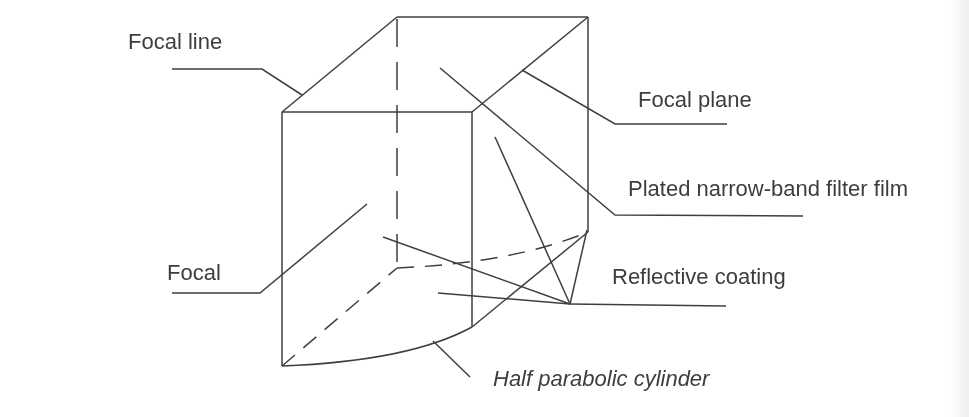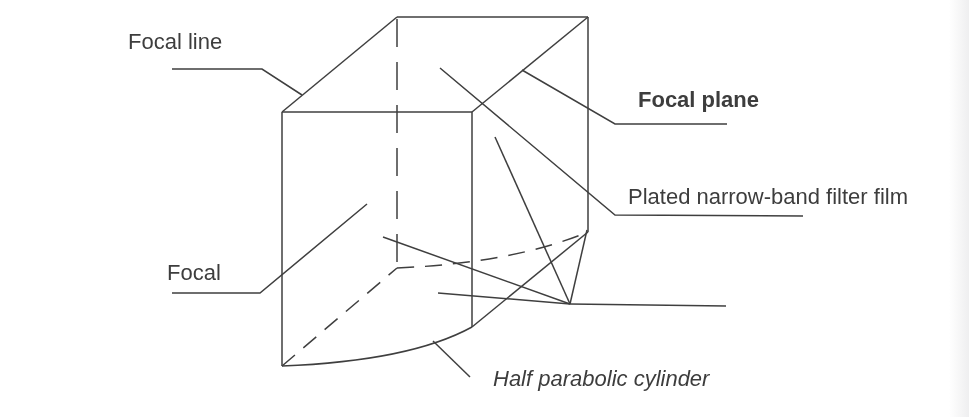--- a/index.html
+++ b/index.html
@@ -59,19 +59,20 @@
     <polyline points="172,293 260,293 367,204"></polyline>
     <line x1="570" y1="304" x2="726" y2="306"></line>
     <line x1="495" y1="137" x2="570" y2="304"></line>
     <line x1="383" y1="237" x2="570" y2="304"></line>
     <line x1="438" y1="293" x2="570" y2="304"></line>
     <line x1="587" y1="230" x2="570" y2="304"></line>
     <line x1="433" y1="341" x2="470" y2="377"></line>
   </svg>
 
   <div class="label" style="left:128px;top:29px;">Focal line</div>
-  <div class="label" style="left:638px;top:87px;font-weight:bold;">Focal plane</div>
-  <div class="label" style="left:628px;top:176px;margin-top:8px;">Plated narrow-band filter film</div>
+  <div class="label" style="left:638px;top:87px;">Focal plane</div>
+  <div class="label" style="left:628px;top:176px;">Plated narrow-band filter film</div>
   <div class="label" style="left:167px;top:260px;">Focal</div>
+  <div class="label" style="left:612px;top:264px;">Reflective coating</div>
   <div class="label" style="left:493px;top:366px;font-style:italic;">Half parabolic cylinder</div>
 
   <div class="edge-shade"></div>
 </div>
 
 </body></html>

